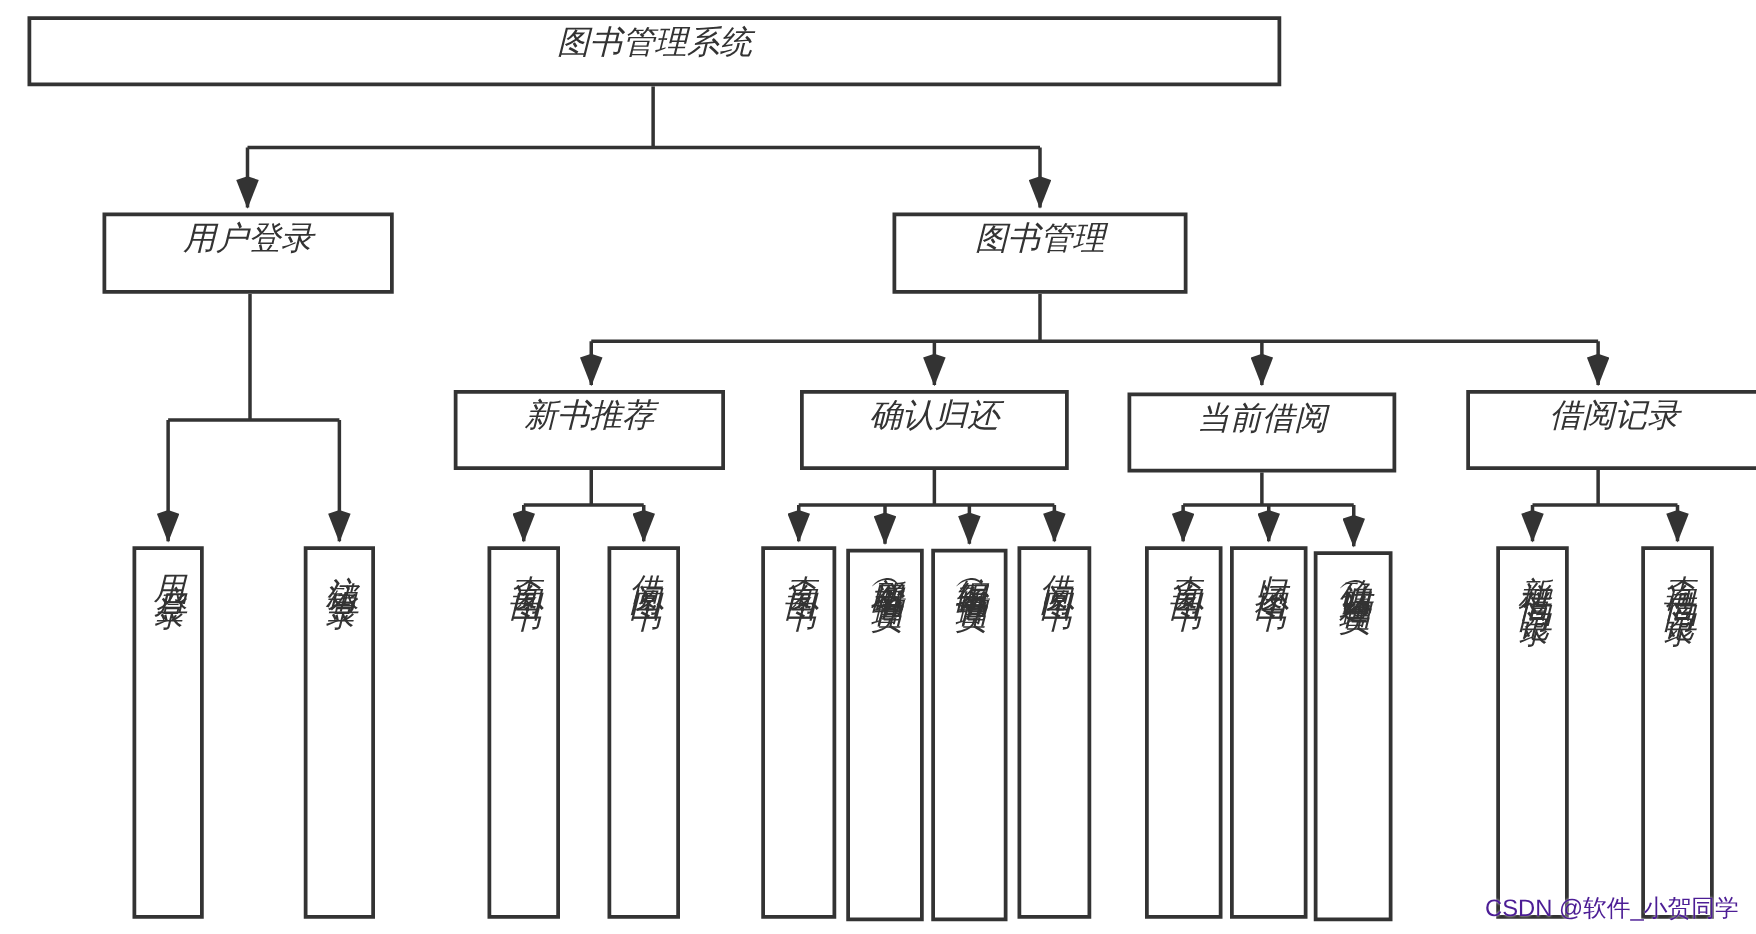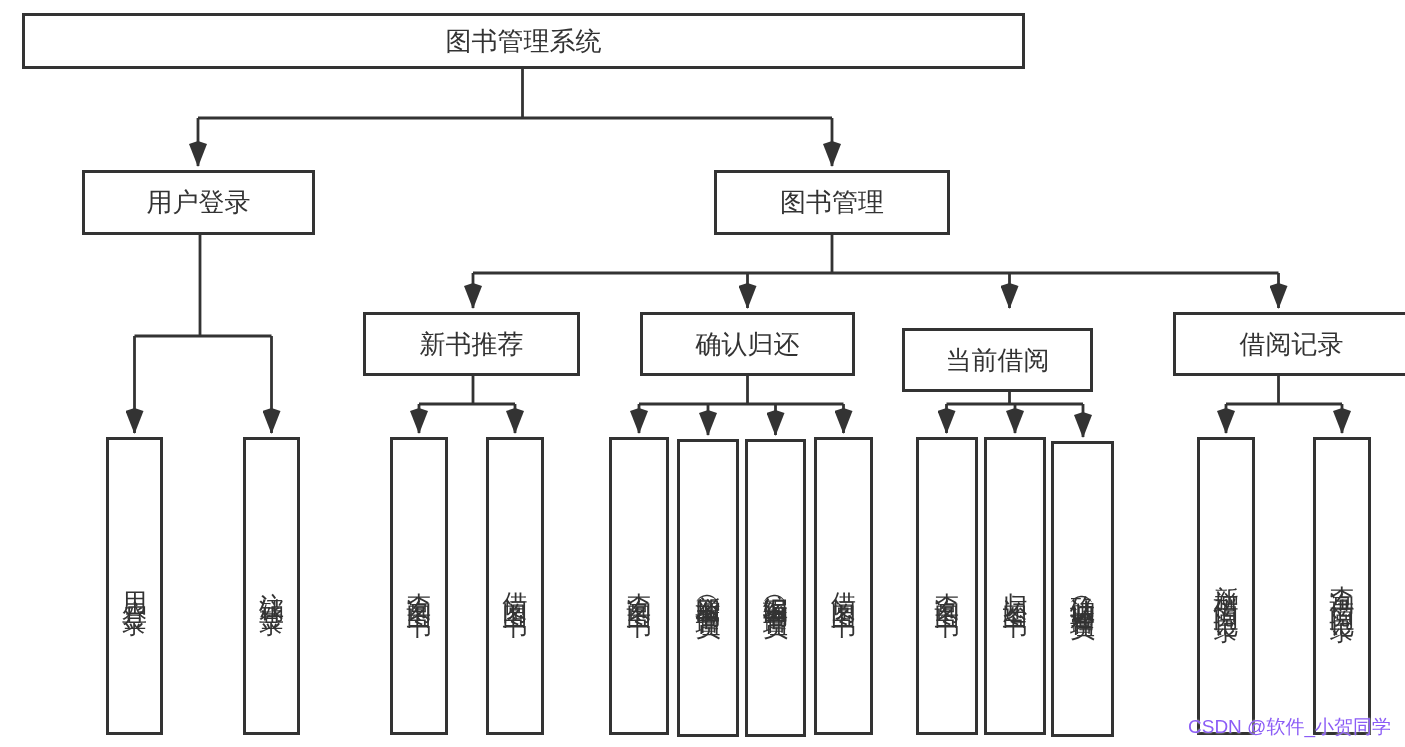--- a/index.html
+++ b/index.html
@@ -17,23 +17,24 @@
     left: 0; top: 0;
     width: 1405px; height: 747px;
     z-index: 0;
   }
   .node {
     position: absolute;
     box-sizing: border-box;
     background: #ffffff;
     border: 3px solid #333333;
     display: flex;
-    align-items: center;
+    align-items: flex-start;
     justify-content: center;
     z-index: 1;
+    font-style: italic;
   }
   .node .lbl {
     font-size: 26px;
     color: #333333;
     white-space: nowrap;
   }
   .leaf .lbl {
     writing-mode: vertical-rl;
     text-orientation: upright;
     font-size: 25px;
@@ -41,21 +42,21 @@
     line-height: 1;
   }
   .leaf.tight .lbl {
     letter-spacing: 3px;
   }
   .watermark {
     position: absolute;
     left: 1188px;
     top: 714px;
     font-size: 19px;
-    color: #8b5cf6;
+    color: #4c1d95;
     white-space: nowrap;
     z-index: 3;
     text-shadow: 0 0 2px #ffffff;
   }
 </style>
 </head>
 <body>
 
 <div class="canvas">
 
@@ -116,21 +117,21 @@
   <div class="node" style="left:714px; top:170px; width:236px; height:65px;">
     <span class="lbl">图书管理</span>
   </div>
 
   <div class="node" style="left:363px; top:312px; width:217px; height:64px;">
     <span class="lbl">新书推荐</span>
   </div>
   <div class="node" style="left:640px; top:312px; width:215px; height:64px;">
     <span class="lbl">确认归还</span>
   </div>
-  <div class="node" style="left:902px; top:328px; width:191px; height:64px;">
+  <div class="node" style="left:902px; top:314px; width:215px; height:64px;">
     <span class="lbl">当前借阅</span>
   </div>
   <div class="node" style="left:1173px; top:312px; width:237px; height:64px;">
     <span class="lbl">借阅记录</span>
   </div>
 
   <div class="node leaf" style="left:106px; top:437px; width:57px; height:298px;">
     <span class="lbl">用户登录</span>
   </div>
   <div class="node leaf" style="left:243px; top:437px; width:57px; height:298px;">

